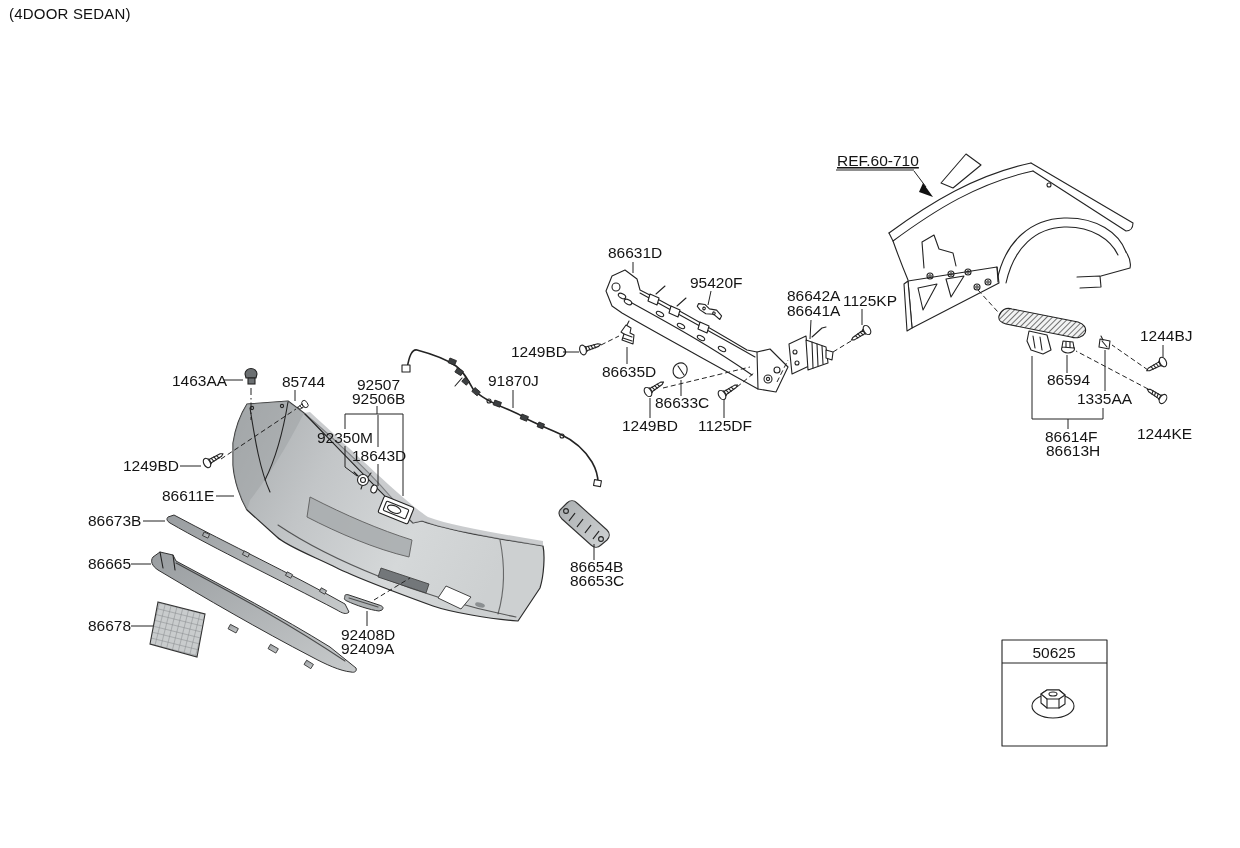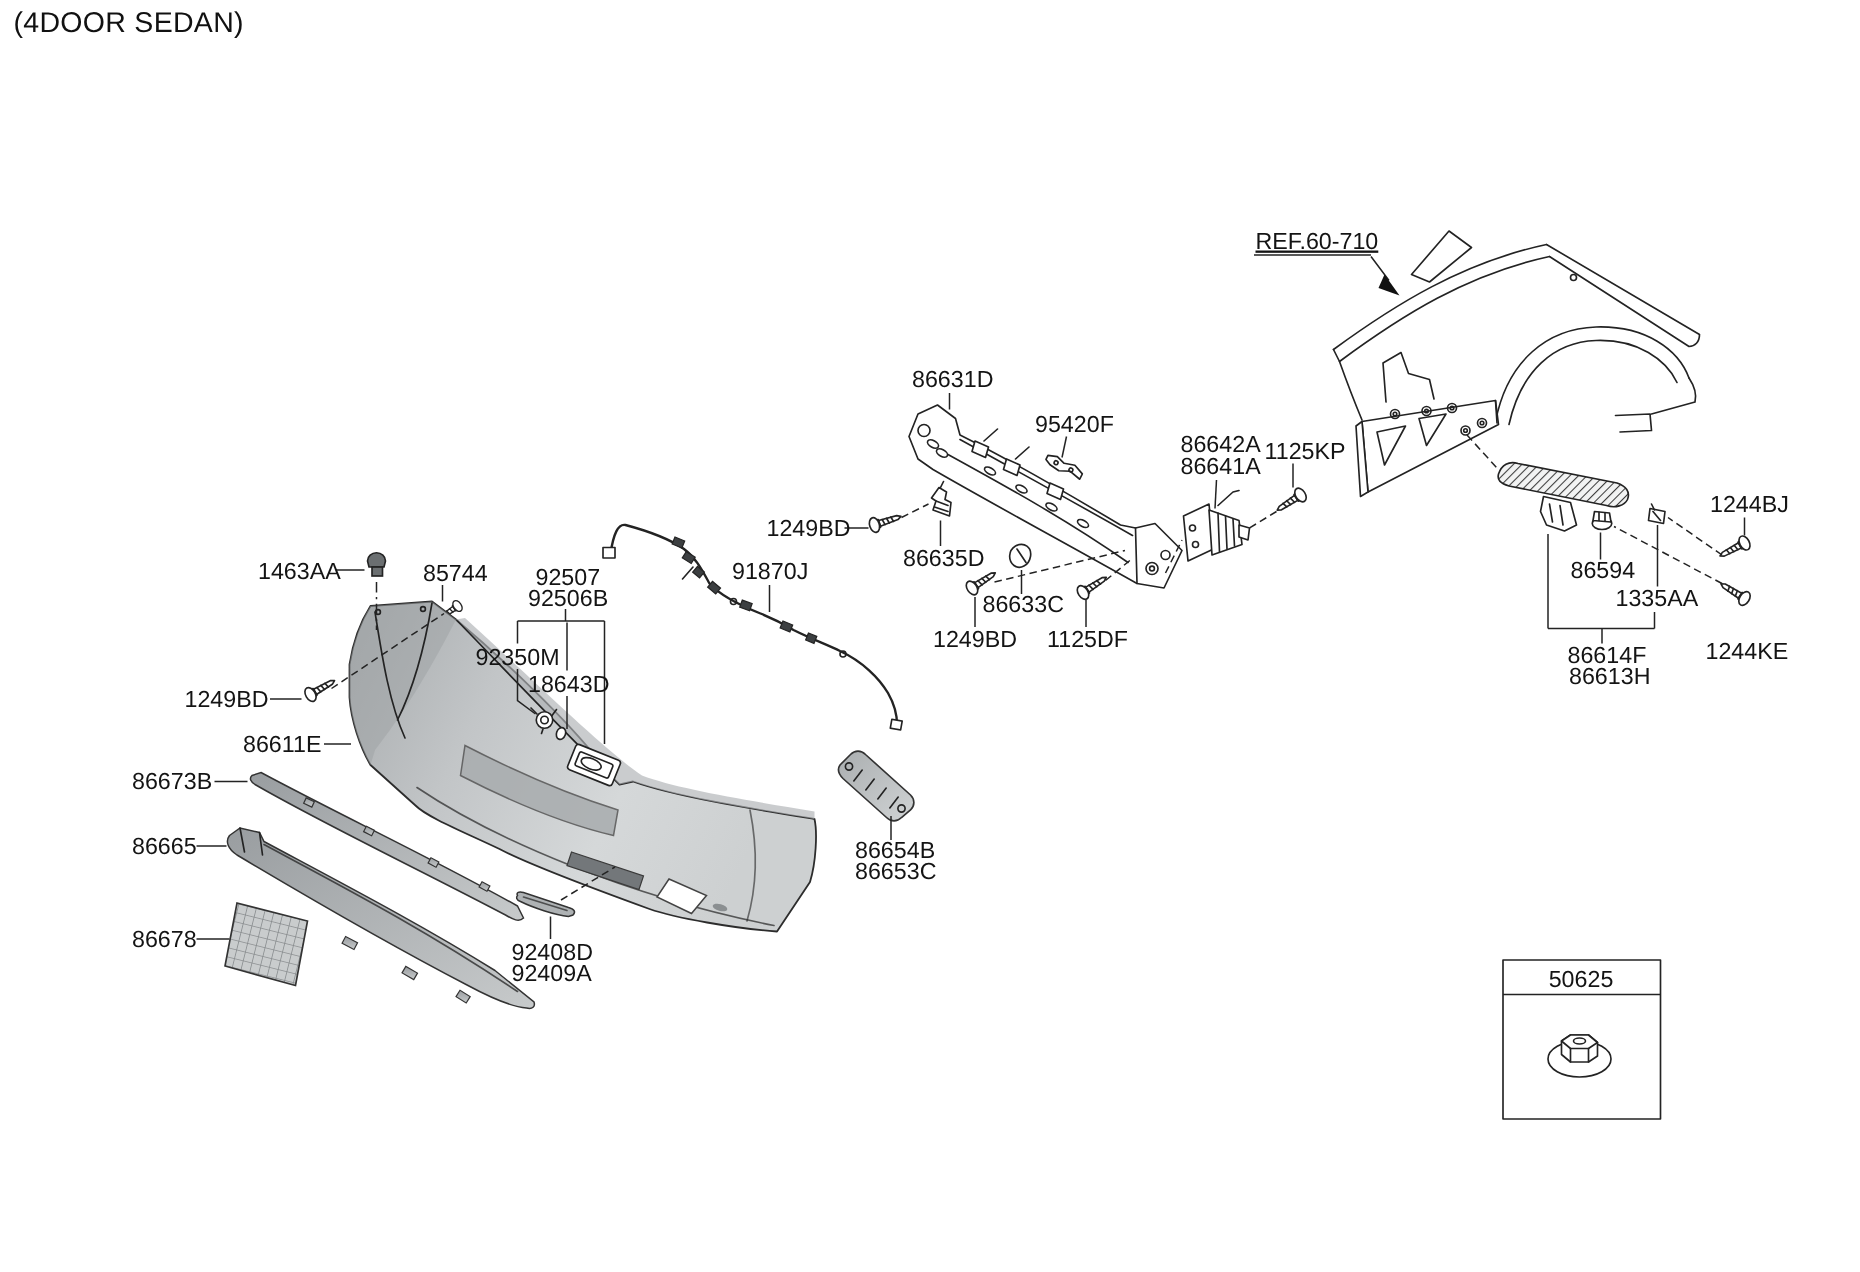--- a/index.html
+++ b/index.html
@@ -1,18 +1,18 @@
 <!DOCTYPE html>
 <html><head>
 <meta charset="utf-8">
 <style>
   html,body{margin:0;padding:0;background:#ffffff;}
   .page{position:relative;width:1240px;height:848px;background:#fff;overflow:hidden;
         font-family:"Liberation Sans",sans-serif;}
-  .title{position:absolute;left:9px;top:5px;font-size:19px;color:#111;letter-spacing:.2px;}
+  .title{position:absolute;left:9px;top:5px;font-size:15px;color:#111;letter-spacing:.2px;}
   svg{position:absolute;left:0;top:0;}
   .s  {stroke:#232323;stroke-width:1.1;fill:none;stroke-linecap:round;stroke-linejoin:round;}
   .sf {stroke:#232323;stroke-width:1.1;fill:#ffffff;stroke-linejoin:round;}
   .ldr{stroke:#232323;stroke-width:1;fill:none;}
   .dash{stroke:#232323;stroke-width:1;fill:none;stroke-dasharray:5 3;}
   .dashdot{stroke:#232323;stroke-width:1;fill:none;stroke-dasharray:7 3 1.5 3;}
   text.lbl{font-family:"Liberation Sans",sans-serif;font-size:15.5px;fill:#141414;}
   text.lblu{text-decoration:underline;}
 </style>
 </head>

